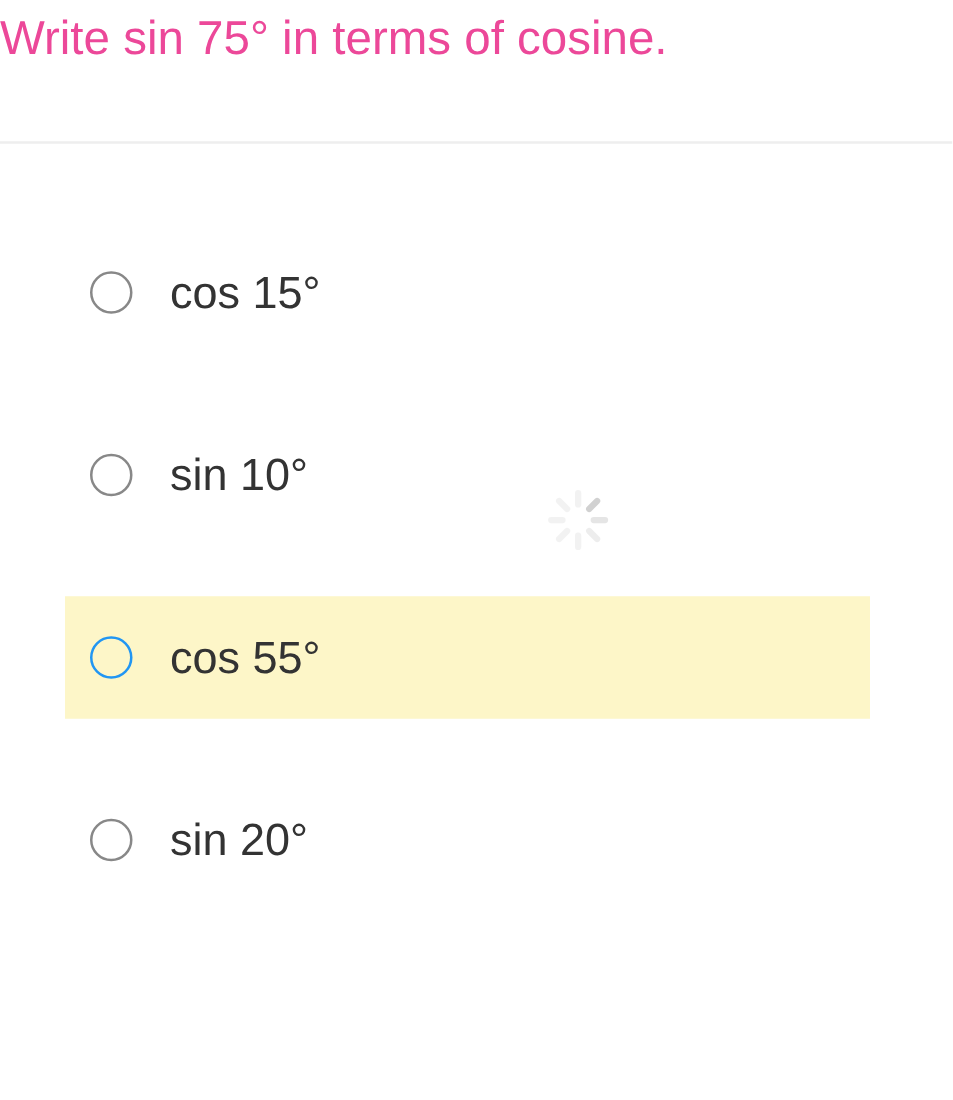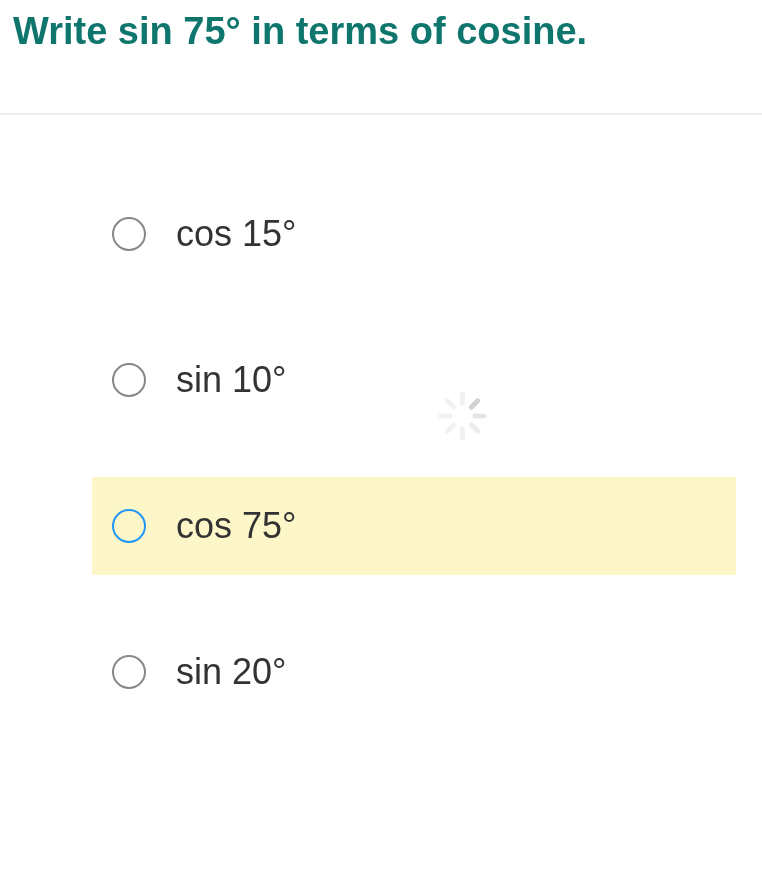--- a/index.html
+++ b/index.html
@@ -9,32 +9,31 @@
     }
     body {
       font-family: 'Segoe UI', Arial, sans-serif;
       background: #ffffff;
       width: 762px;
       height: 880px;
       overflow: hidden;
     }
     .question-text {
       font-size: 38px;
-      color: #0f766e;
+      color: #ec4899;
       padding: 10px 0;
-      font-weight: 700;
-      margin-left: 13px;
+      font-weight: 400;
     }
     .divider {
       border-bottom: 2px solid #eeeeee;
       margin-top: 50px;
       margin-bottom: 70px;
     }
     .options-container {
-      padding-left: 92px;
+      padding-left: 52px;
     }
     .option-row {
       display: flex;
       align-items: center;
       padding: 28px 0 28px 20px;
       margin-bottom: 48px;
       position: relative;
     }
     .option-row.highlighted {
       background-color: #fdf6c8;
@@ -102,21 +101,21 @@
     <span class="option-label">cos 15°</span>
   </div>
 
   <div class="option-row">
     <div class="radio-circle"></div>
     <span class="option-label">sin 10°</span>
   </div>
 
   <div class="option-row highlighted">
     <div class="radio-circle hovered"></div>
-    <span class="option-label">cos 75°</span>
+    <span class="option-label">cos 55°</span>
   </div>
 
   <div class="option-row">
     <div class="radio-circle"></div>
     <span class="option-label">sin 20°</span>
   </div>
 
 </div>
 
 <div class="spinner">

